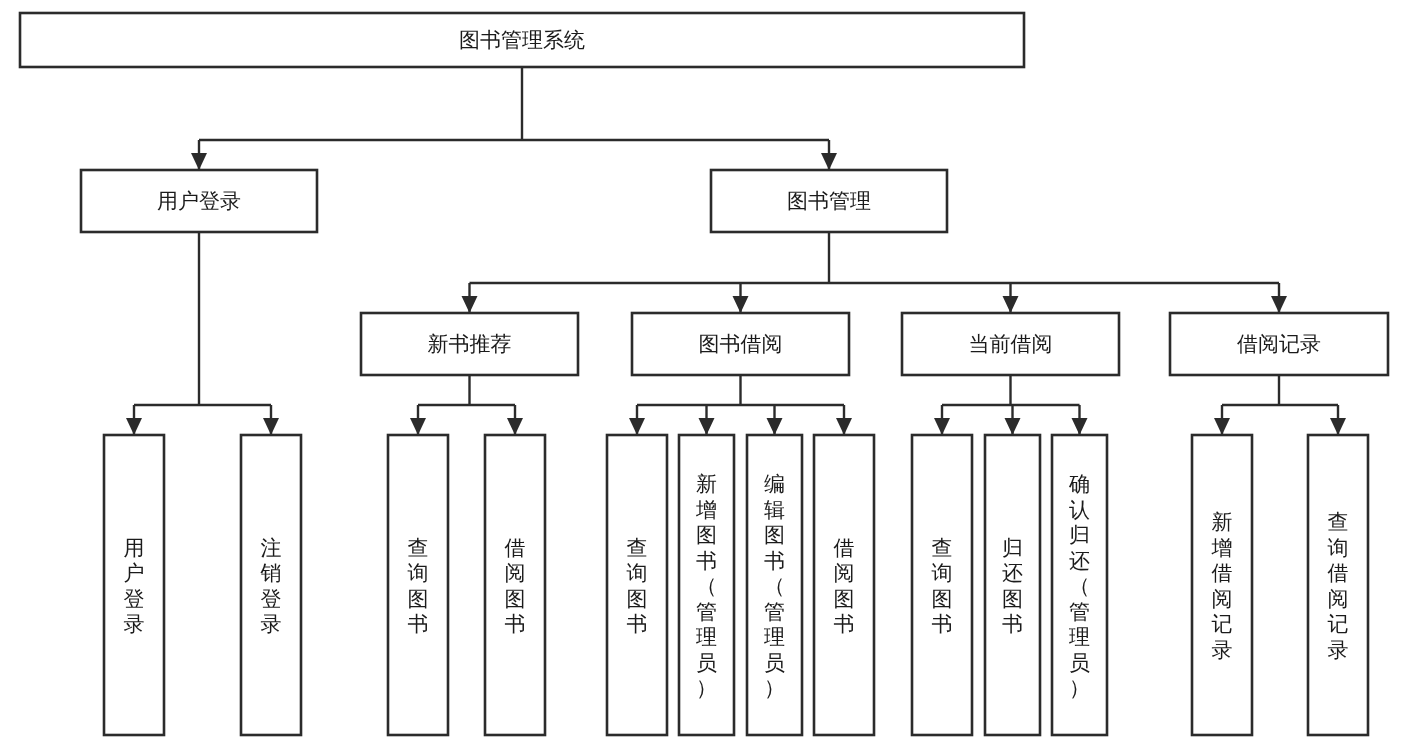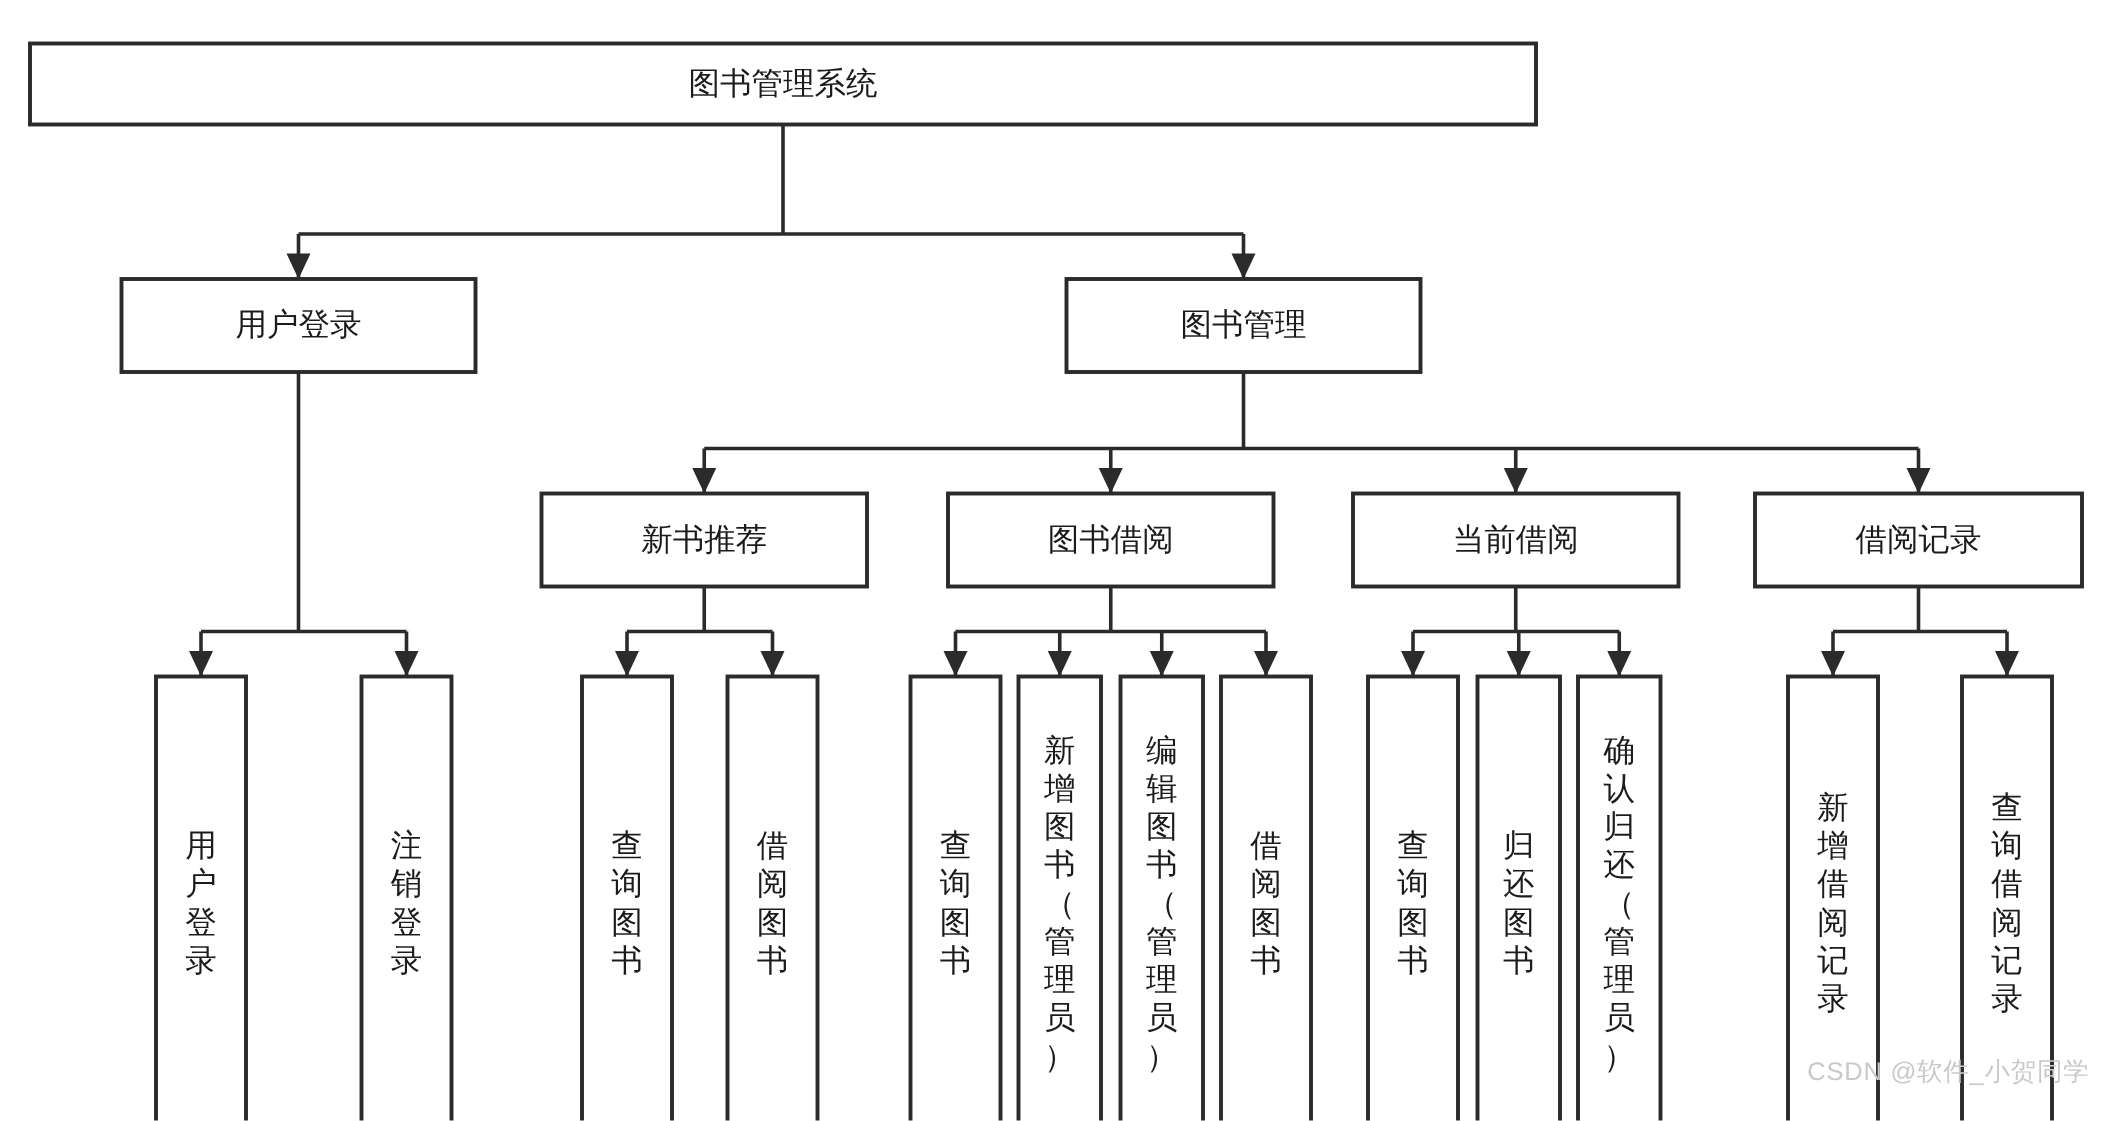--- a/index.html
+++ b/index.html
@@ -13,21 +13,20 @@
     font-family: "Liberation Sans", "DejaVu Sans", sans-serif;
     overflow: hidden;
     position: relative;
   }
   #diagram-root {
     position: absolute;
     left: 0;
     top: 0;
     width: 1405px;
     height: 716px;
-    margin-top: 16px;
   }
   svg {
     display: block;
   }
   .node-box {
     fill: #ffffff;
     stroke: #2b2b2b;
     stroke-width: 2.6;
   }
   .node-label-h {
@@ -214,14 +213,13 @@
         <g>
           <rect x="1192" y="435" width="60" height="300" class="node-box"></rect>
           <text x="1222" class="node-label-v"><tspan x="1222" y="523.25">新</tspan><tspan x="1222" y="548.75">增</tspan><tspan x="1222" y="574.25">借</tspan><tspan x="1222" y="599.75">阅</tspan><tspan x="1222" y="625.25">记</tspan><tspan x="1222" y="650.75">录</tspan></text>
         </g>
         <g>
           <rect x="1308" y="435" width="60" height="300" class="node-box"></rect>
           <text x="1338" class="node-label-v"><tspan x="1338" y="523.25">查</tspan><tspan x="1338" y="548.75">询</tspan><tspan x="1338" y="574.25">借</tspan><tspan x="1338" y="599.75">阅</tspan><tspan x="1338" y="625.25">记</tspan><tspan x="1338" y="650.75">录</tspan></text>
         </g>
       </g>
   </svg>
-  <div class="watermark">CSDN @软件_小贺同学</div>
 </div>
 
 </body></html>

